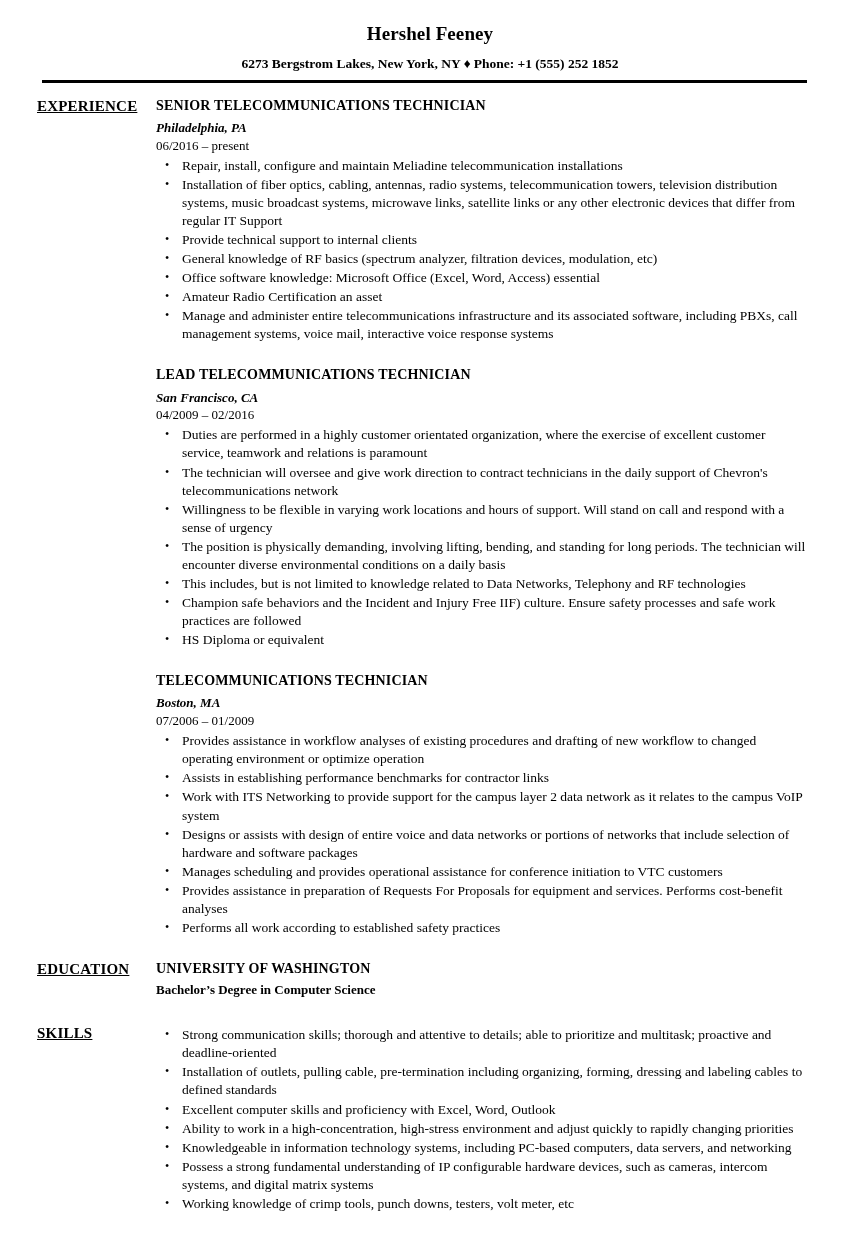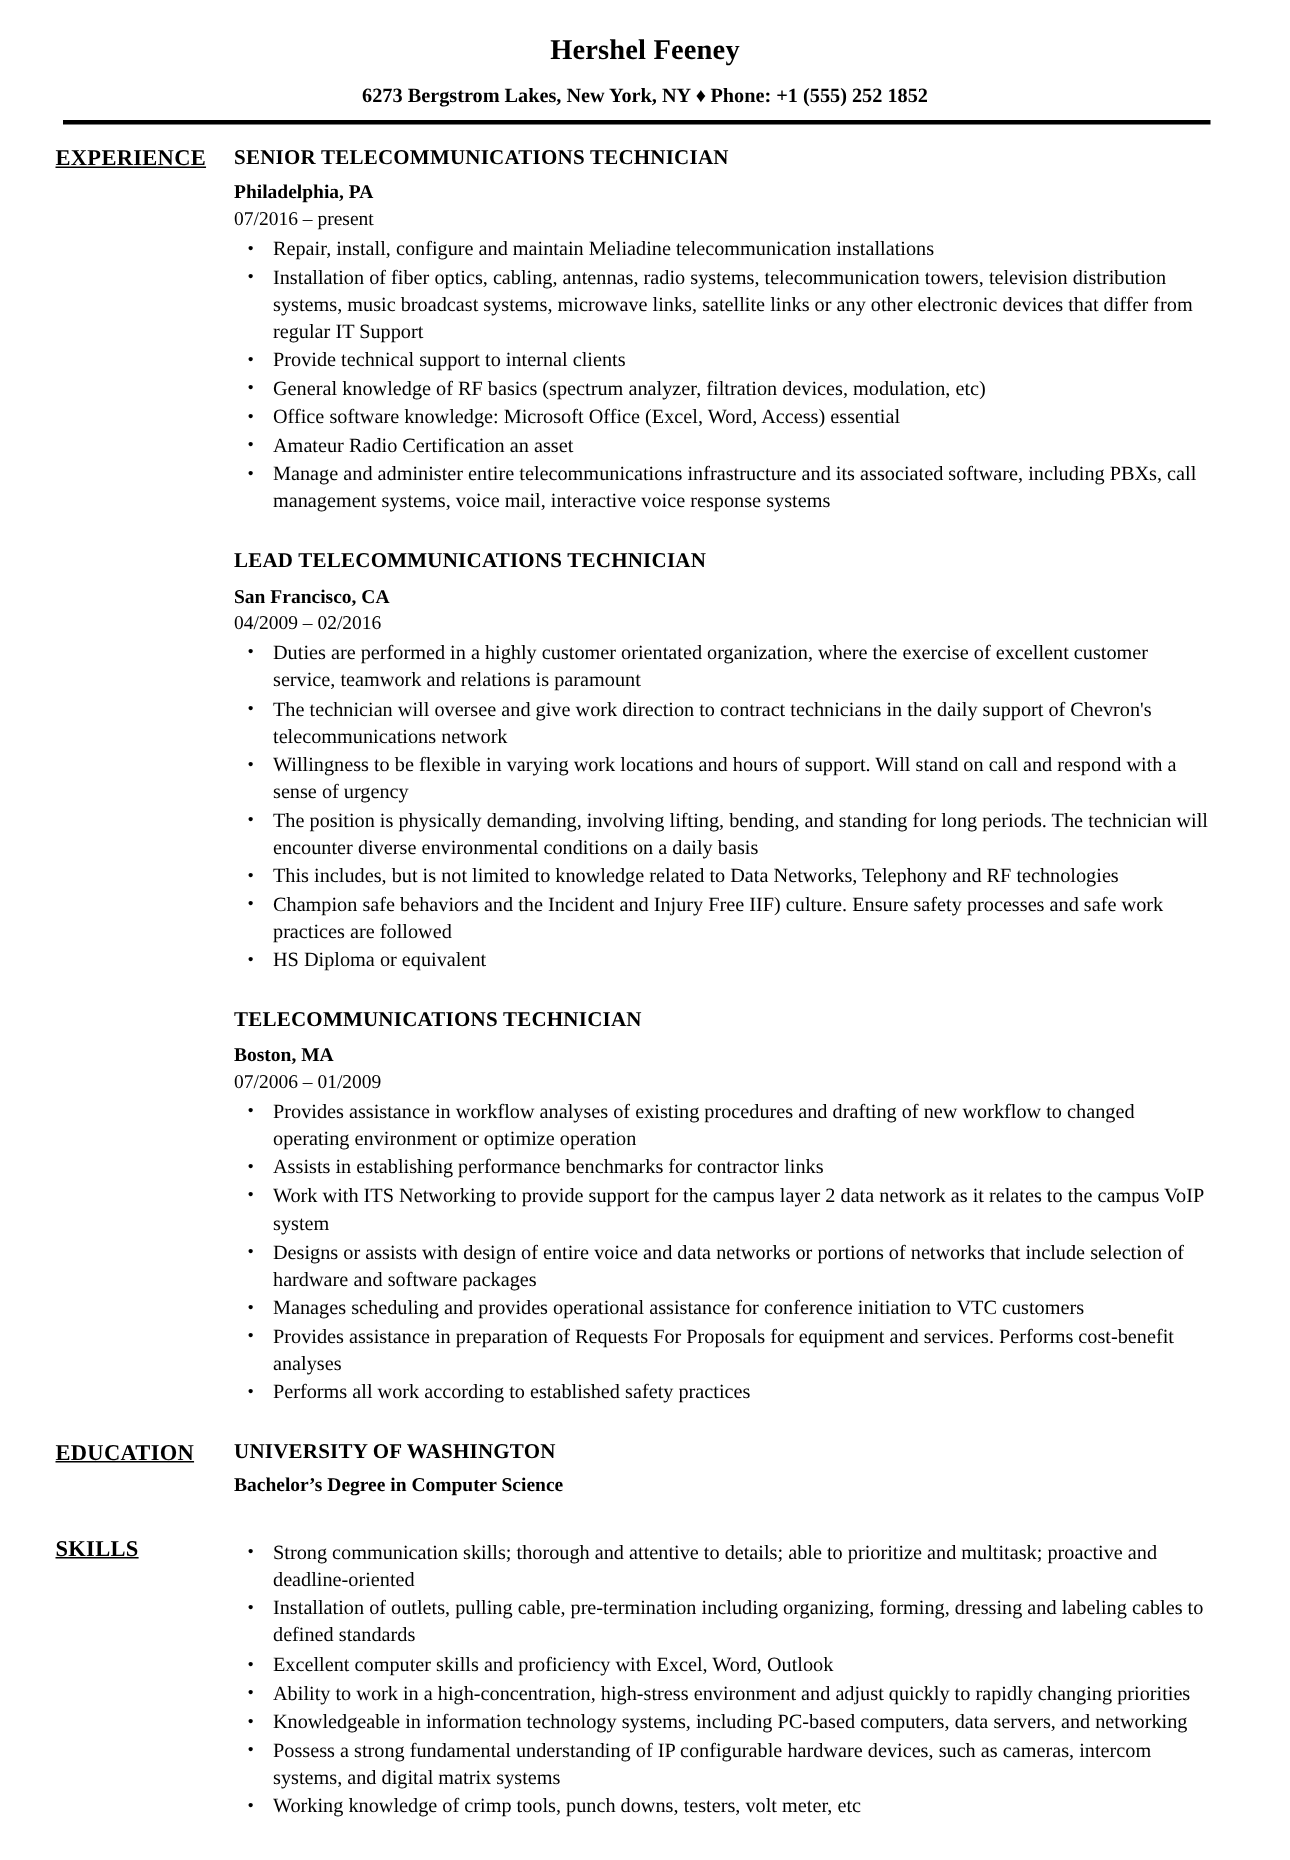--- a/index.html
+++ b/index.html
@@ -84,20 +84,21 @@
     font-size: 14px;
     font-weight: bold;
     letter-spacing: 0.15px;
     line-height: 1.3;
   }
   .job-location {
     font-size: 13px;
     font-weight: bold;
     line-height: 1.3;
     margin-top: 5px;
+    font-style: italic;
   }
   .job-dates {
     font-size: 13px;
     line-height: 1.3;
     margin-top: 1px;
   }
 
   
   ul.bullets {
     list-style: none;
@@ -147,21 +148,21 @@
   </div>
   <div class="rule"></div>
 
   <div class="section" id="experience-section">
     <div class="section-label">EXPERIENCE</div>
     <div class="section-body">
 
       <div class="job">
         <div class="job-title">SENIOR TELECOMMUNICATIONS TECHNICIAN</div>
         <div class="job-location">Philadelphia, PA</div>
-        <div class="job-dates">07/2016 – present</div>
+        <div class="job-dates">06/2016 – present</div>
         <ul class="bullets">
           <li>Repair, install, configure and maintain Meliadine telecommunication installations</li>
           <li>Installation of fiber optics, cabling, antennas, radio systems, telecommunication towers, television distribution systems, music broadcast systems, microwave links, satellite links or any other electronic devices that differ from regular IT Support</li>
           <li>Provide technical support to internal clients</li>
           <li>General knowledge of RF basics (spectrum analyzer, filtration devices, modulation, etc)</li>
           <li>Office software knowledge: Microsoft Office (Excel, Word, Access) essential</li>
           <li>Amateur Radio Certification an asset</li>
           <li>Manage and administer entire telecommunications infrastructure and its associated software, including PBXs, call management systems, voice mail, interactive voice response systems</li>
         </ul>
       </div>

